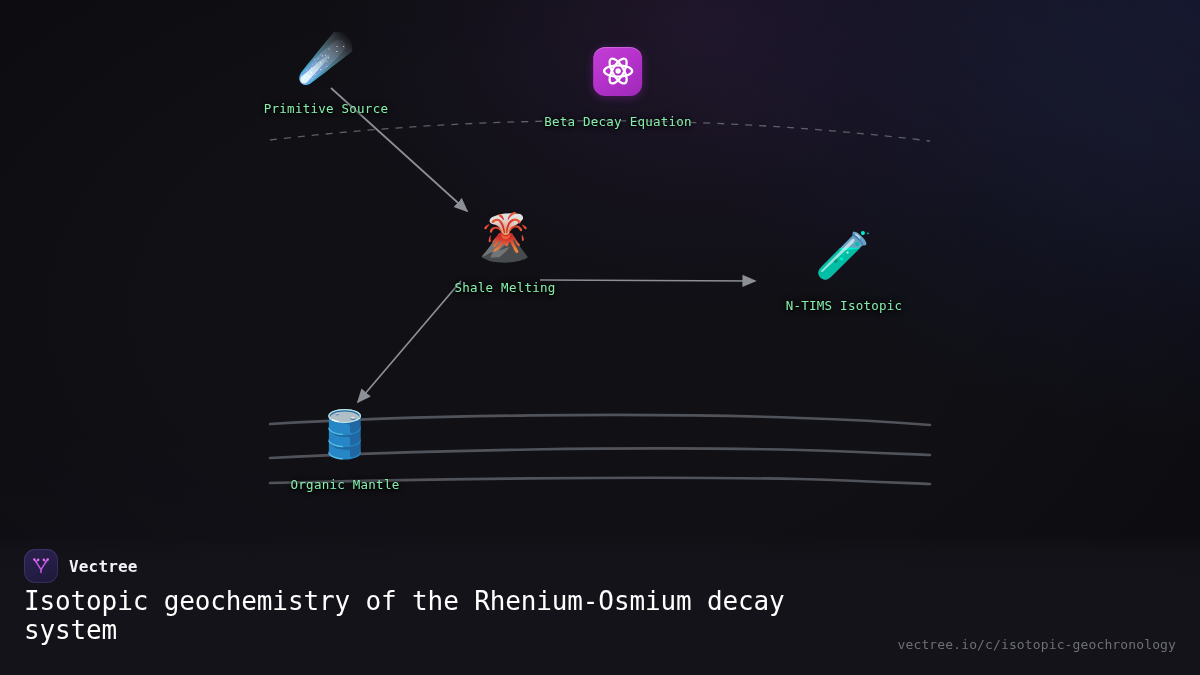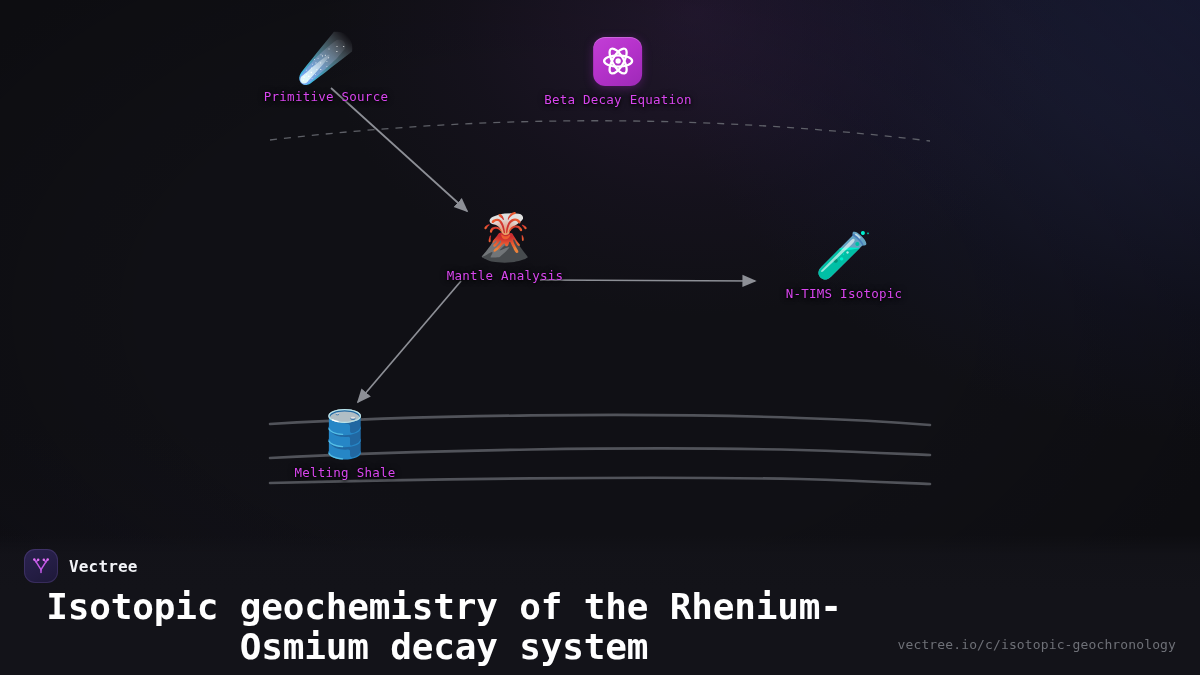--- a/index.html
+++ b/index.html
@@ -58,24 +58,24 @@
   .node-icon {
     font-size: 46px;
     line-height: 1;
     height: 52px;
     display: flex;
     align-items: center;
     justify-content: center;
     user-select: none;
   }
   .node-label {
-    margin-top: 5px;
+    margin-top: 17px;
     font-size: 12.5px;
     letter-spacing: 0.02em;
-    color: #d946ef;
+    color: #86efac;
     text-shadow: 0 1px 3px rgba(0,0,0,0.95), 0 0 6px rgba(0,0,0,0.8);
   }
   
   .badge-icon {
     width: 49px;
     height: 49px;
     border-radius: 12px;
     background: linear-gradient(145deg, #c23fd6 0%, #b733cc 42%, #9e29b8 100%);
     box-shadow: 0 2px 10px rgba(160,40,190,0.35), inset 0 1px 0 rgba(255,255,255,0.22);
     display: flex;
@@ -122,26 +122,25 @@
     font-size: 16px;
     font-weight: 700;
     color: #f2f3f7;
     letter-spacing: 0.01em;
   }
   #headline {
     position: absolute;
     left: 0;
     top: 52px;
     width: 840px;
-    font-size: 36px;
-    font-weight: 700;
+    font-size: 26px;
+    font-weight: 400;
     line-height: 1.12;
     color: #ffffff;
     letter-spacing: -0.005em;
-    text-align: center;
   }
   #site-url {
     position: absolute;
     right: 0;
     bottom: 23px;
     font-size: 13px;
     color: #6e7077;
     letter-spacing: 0.01em;
     margin-top: 22px;
   }
@@ -174,49 +173,49 @@
     <line x1="540" y1="280" x2="755" y2="281" stroke="#8d8f96" stroke-width="1.7" marker-end="url(#arrowhead)"></line>
 
     <line x1="461" y1="281" x2="358" y2="402" stroke="#8d8f96" stroke-width="1.7" marker-end="url(#arrowhead)"></line>
   </svg>
 
   <div class="node" style="left:326px; top:32px;">
     <div class="node-icon">☄️</div>
     <div class="node-label">Primitive Source</div>
   </div>
 
-  <div class="node" style="left:618px; top:35px;">
+  <div class="node" style="left:618px; top:45px;">
     <div class="node-icon">
       <div class="badge-icon">
         <svg width="34" height="34" viewBox="0 0 34 34" aria-hidden="true">
           <g fill="none" stroke="#ffffff" stroke-width="2.3">
             <ellipse cx="17" cy="17" rx="14" ry="5.6"></ellipse>
             <ellipse cx="17" cy="17" rx="14" ry="5.6" transform="rotate(60 17 17)"></ellipse>
             <ellipse cx="17" cy="17" rx="14" ry="5.6" transform="rotate(120 17 17)"></ellipse>
           </g>
           <circle cx="17" cy="17" r="2.7" fill="#ffffff"></circle>
         </svg>
       </div>
     </div>
     <div class="node-label">Beta Decay Equation</div>
   </div>
 
   <div class="node" style="left:505px; top:211px;">
     <div class="node-icon">🌋</div>
-    <div class="node-label">Mantle Analysis</div>
+    <div class="node-label">Shale Melting</div>
   </div>
 
   <div class="node" style="left:844px; top:229px;">
     <div class="node-icon">🧪</div>
     <div class="node-label">N-TIMS Isotopic</div>
   </div>
 
   <div class="node" style="left:345px; top:408px;">
     <div class="node-icon">🛢️</div>
-    <div class="node-label">Melting Shale</div>
+    <div class="node-label">Organic Mantle</div>
   </div>
 
   <div id="footer">
     <div id="footer-inner">
 
       <div id="brand-row">
         <div id="brand-logo">
           <svg width="22" height="22" viewBox="0 0 22 22" aria-hidden="true">
             <g stroke="#c45ae8" stroke-width="1.5" stroke-linecap="round" fill="none">
               <path d="M6.1 6.8 L11 14.6 L15.9 6.8"></path>

